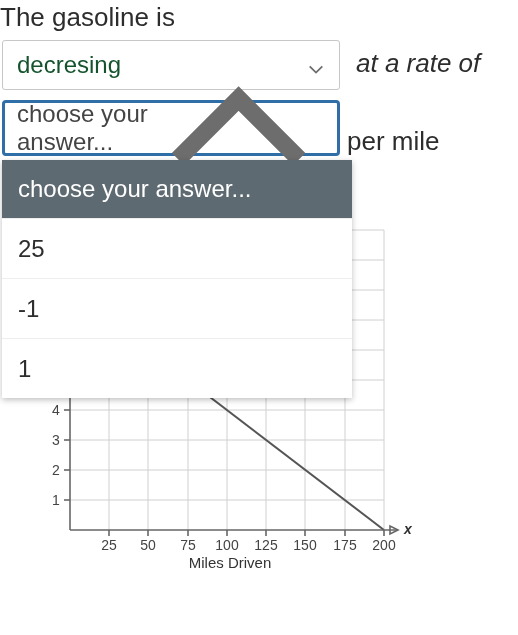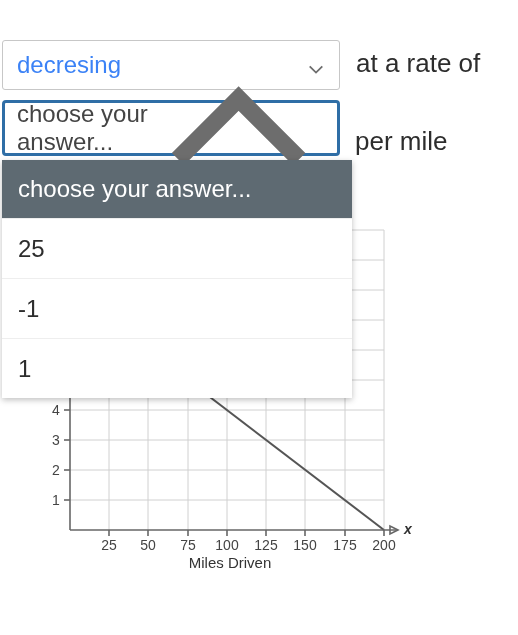--- a/index.html
+++ b/index.html
@@ -37,35 +37,36 @@
     height: 50px;
     border: 1px solid #c7c7c7;
     border-radius: 3px;
     background: #fff;
     display: flex;
     align-items: center;
     justify-content: space-between;
     padding: 0 14px;
     box-sizing: border-box;
     font-size: 24px;
-    color: #3b82f6;
+    color: #14532d;
   }
   .select1 .chev {
     width: 18px; height: 18px;
     display: block;
   }
   .chev svg { width: 100%; height: 100%; }
   .chev path { fill: none; stroke: #6d6d6d; stroke-width: 2; }
 
   
   .text-rate {
     position: absolute;
     left: 356px;
     top: 48px;
     font-size: 26px;
+    font-style: italic;
   }
 
   
   .select2 {
     position: absolute;
     left: 2px;
     top: 100px;
     width: 338px;
     height: 56px;
     box-sizing: border-box;
@@ -79,21 +80,20 @@
     font-size: 24px;
     color: #444;
     z-index: 5;
   }
 
   .text-permile {
     position: absolute;
     left: 347px;
     top: 126px;
     font-size: 26px;
-    margin-left: 8px;
   }
 
   
   .dropdown {
     position: absolute;
     left: 2px;
     top: 160px;
     width: 350px;
     background: #fff;
     box-shadow: 0 2px 6px rgba(0,0,0,0.25);
@@ -202,20 +202,21 @@
       <text class="tick-label" x="265" y="330" text-anchor="middle">150</text>
       <text class="tick-label" x="305" y="330" text-anchor="middle">175</text>
       <text class="tick-label" x="344" y="330" text-anchor="middle">200</text>
 
       <text class="x-annot" x="364" y="314">x</text>
 
       <text class="axis-label" x="190" y="348" text-anchor="middle">Miles Driven</text>
     </svg>
   </div>
 
+  <div class="text-line1">The gasoline is</div>
 
   <div class="select1">
     <span>decresing</span>
     <span class="chev">
       <svg viewBox="0 0 20 20">
           <path d="M3 7 L10 14 L17 7"></path>
         </svg>
     </span>
   </div>
 

